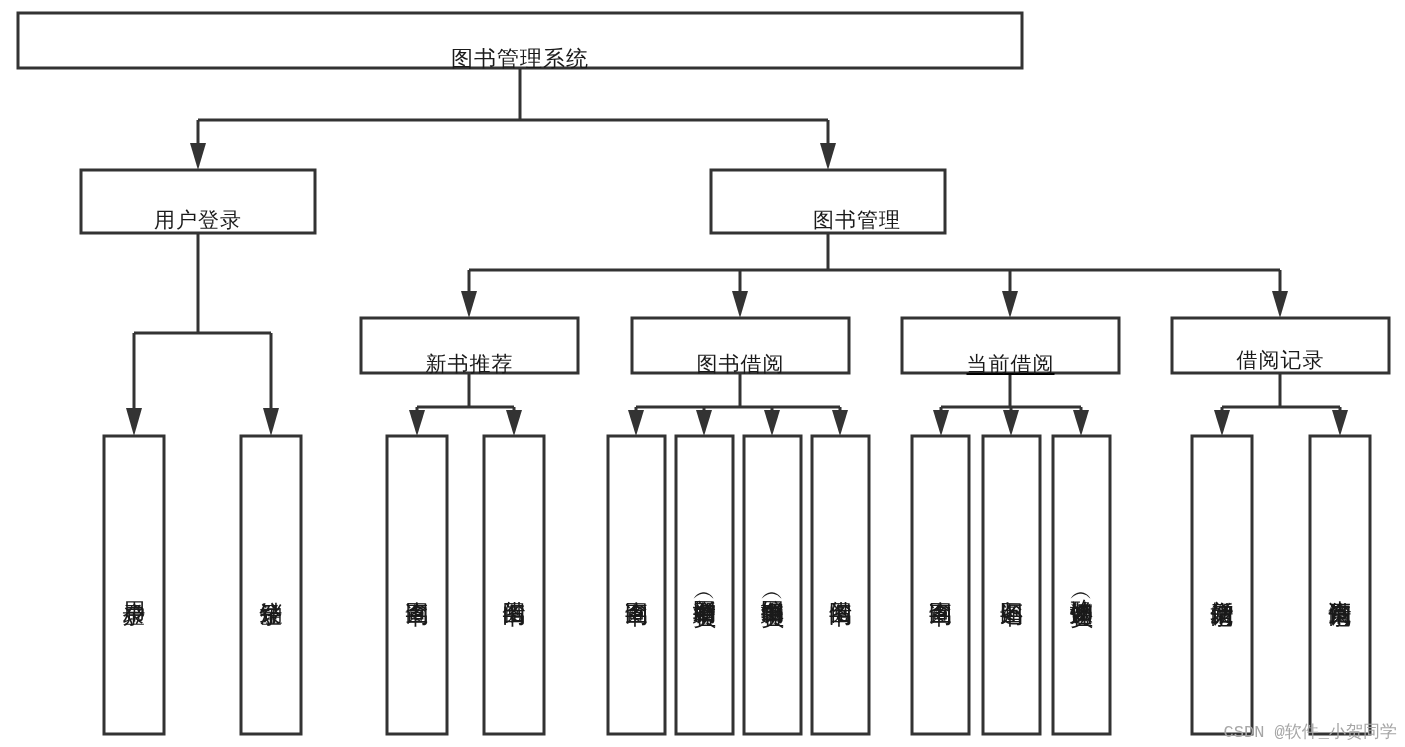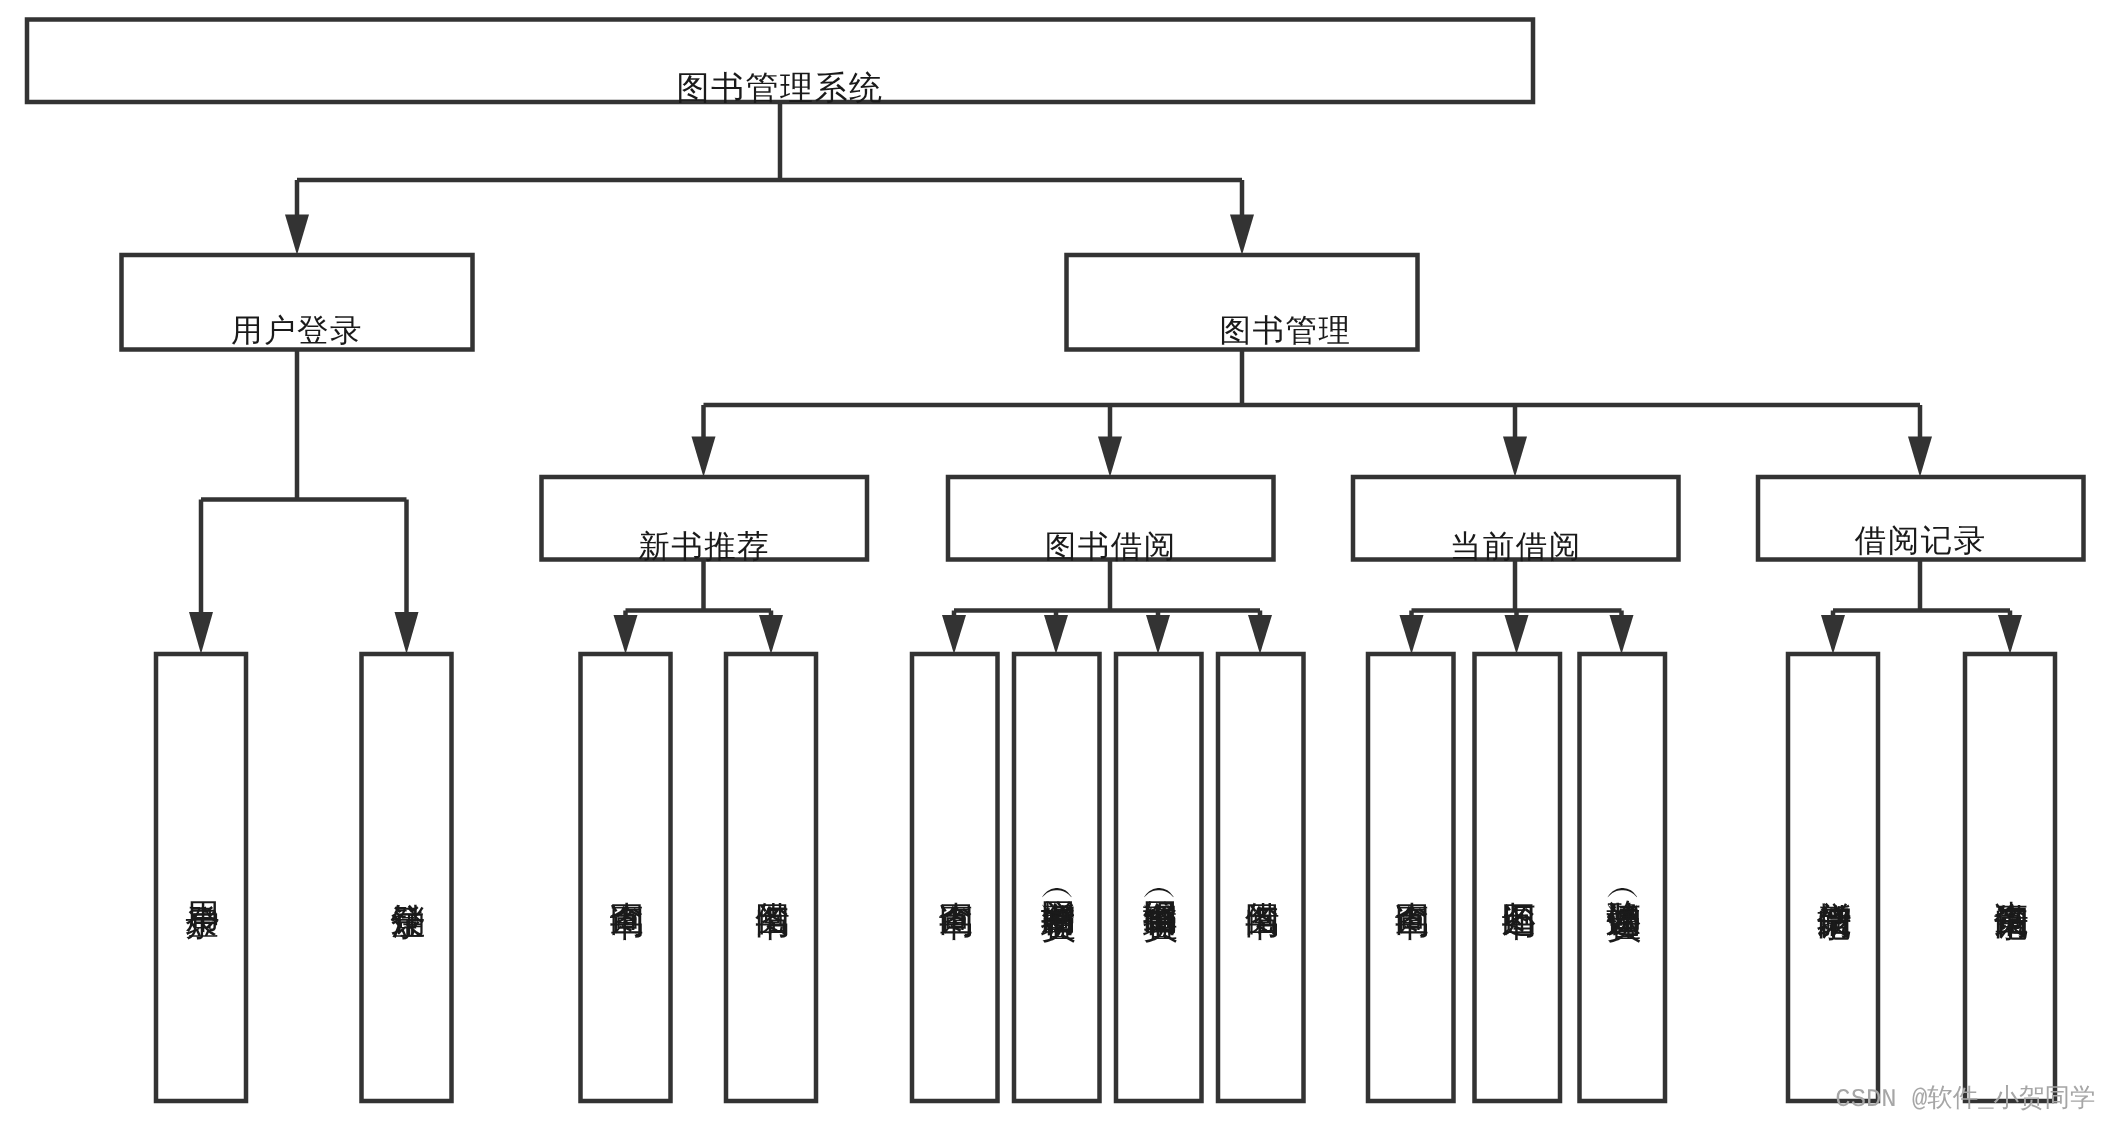--- a/index.html
+++ b/index.html
@@ -202,21 +202,21 @@
   <div class="hlabel-wrap" style="left:711px; top:170px; width:234px; height:63px;padding-left:29px;">
     <span class="hlabel-text">图书管理</span>
   </div>
 
   <div class="hlabel-wrap" style="left:361px; top:318px; width:217px; height:55px;">
     <span class="hlabel-text">新书推荐</span>
   </div>
   <div class="hlabel-wrap" style="left:632px; top:318px; width:217px; height:55px;">
     <span class="hlabel-text">图书借阅</span>
   </div>
-  <div class="hlabel-wrap" style="left:902px; top:318px; width:217px; height:55px;">
+  <div class="hlabel-wrap" style="left:902px; top:318px; width:217px; height:55px;text-decoration:underline;">
     <span class="hlabel-text">当前借阅</span>
   </div>
   <div class="hlabel-wrap" style="left:1172px; top:318px; width:217px; height:48px;">
     <span class="hlabel-text">借阅记录</span>
   </div>
 
   <div class="vlabel-wrap" style="left:104px; top:436px; width:60px; height:298px;">
     <span class="vlabel-text">用户登录</span>
   </div>
   <div class="vlabel-wrap" style="left:241px; top:436px; width:60px; height:298px;">

